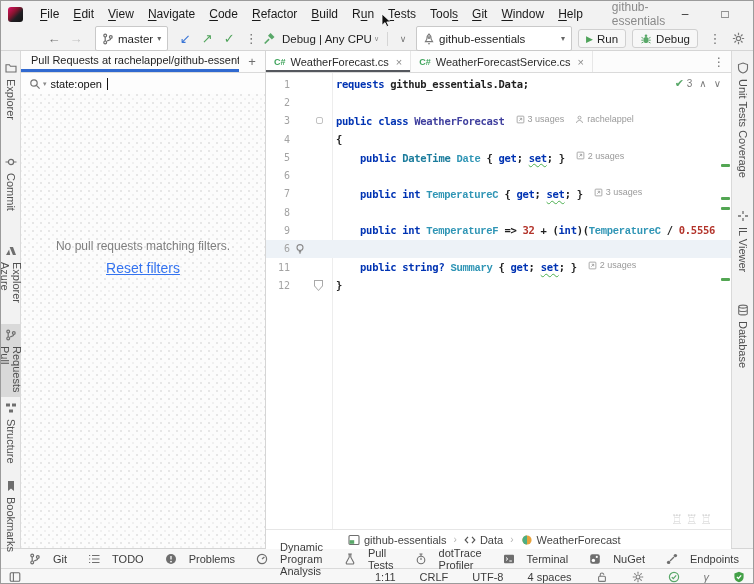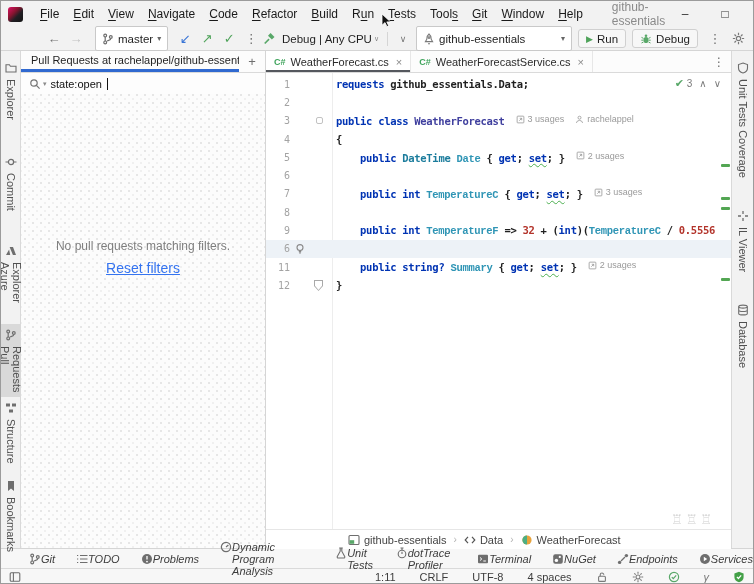--- a/index.html
+++ b/index.html
@@ -91,21 +91,21 @@
   .inspect .ok{color:#59A869;font-size:11px;}
   .cov-mark{position:absolute;right:1px;width:9px;height:3px;background:#53A653;border-radius:1px;}
   .castles{position:absolute;right:16px;bottom:2px;font-size:13px;color:#CFCFCF;letter-spacing:3px;}
   .breadcrumbs{height:20px;border-top:1px solid #E6E6E6;display:flex;align-items:center;gap:7px;
                padding-left:82px;font-size:11px;color:#444;background:#FFF;flex:none;}
   .crumb{display:inline-flex;align-items:center;gap:4px;}
   .crumb-sep{color:#B3B3B3;font-size:10px;}
   
   .bottom-stripe{height:20px;background:#F7F7F7;border-bottom:1px solid #DADADA;display:flex;align-items:center;
                  gap:21px;padding-left:28px;font-size:11px;color:#3C3C3C;}
-  .bs-item{display:inline-flex;align-items:flex-start;gap:0;font-style:italic;}
+  .bs-item{display:inline-flex;align-items:center;gap:12px;}
   
   .statusbar{height:15px;background:#F7F7F7;display:flex;align-items:center;padding:0 8px;font-size:11px;color:#3C3C3C;}
   .sb-right{margin-left:auto;display:flex;align-items:center;gap:24px;}
   .sb-ic{display:inline-flex;align-items:center;}
   .gamma{color:#7A7A7A;font-size:11px;font-style:italic;}
   .mouse-cursor{position:absolute;left:380px;top:12px;z-index:50;}
 </style>
 </head>
 <body>
 
@@ -498,21 +498,21 @@
             <circle cx="6" cy="6" r="4.6"></circle>
             <path d="M6 6l2.4-2"></path>
           </g>
         </svg>
         <span>Dynamic Program Analysis</span>
       </span>
       <span class="bs-item">
         <svg class="ic12" viewBox="0 0 12 12">
           <path d="M4.2 1h3.6M5.2 1v3.2L2.3 9.6c-.4.8.2 1.4 1 1.4h5.4c.8 0 1.4-.6 1-1.4L6.8 4.2V1" fill="none" stroke="#6E6E6E" stroke-width="1.1"></path>
         </svg>
-        <span>Unit Tests</span>
+        <span>Pull Tests</span>
       </span>
       <span class="bs-item">
         <svg class="ic12" viewBox="0 0 12 12">
           <g fill="none" stroke="#6E6E6E" stroke-width="1.1">
             <circle cx="6" cy="7" r="3.8"></circle>
             <path d="M6 7V4.8M4.5 1h3M6 1v2"></path>
           </g>
         </svg>
         <span>dotTrace Profiler</span>
       </span>

